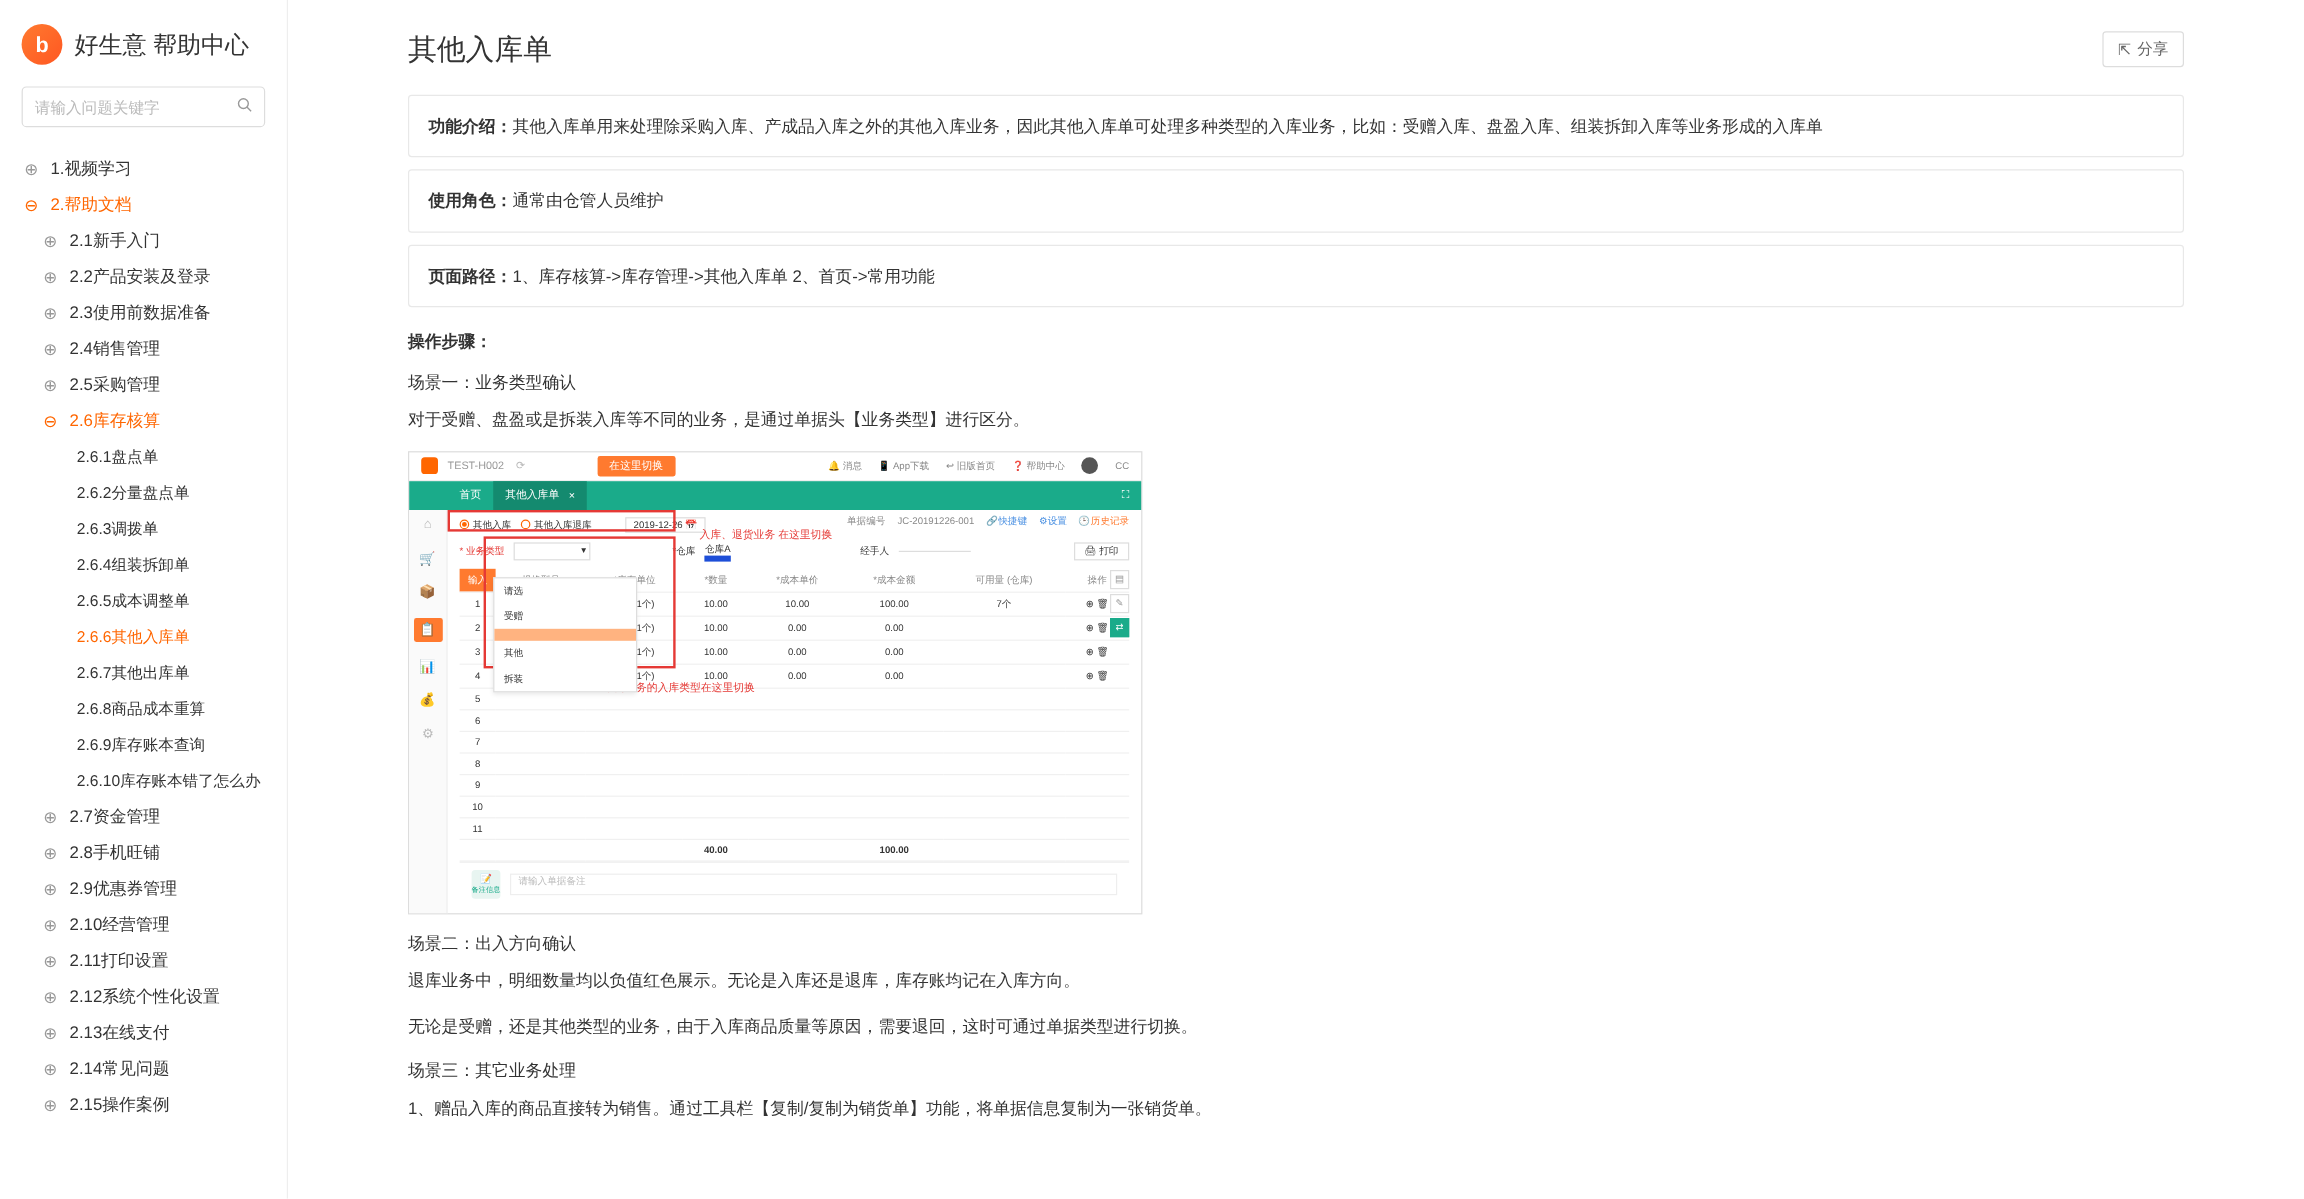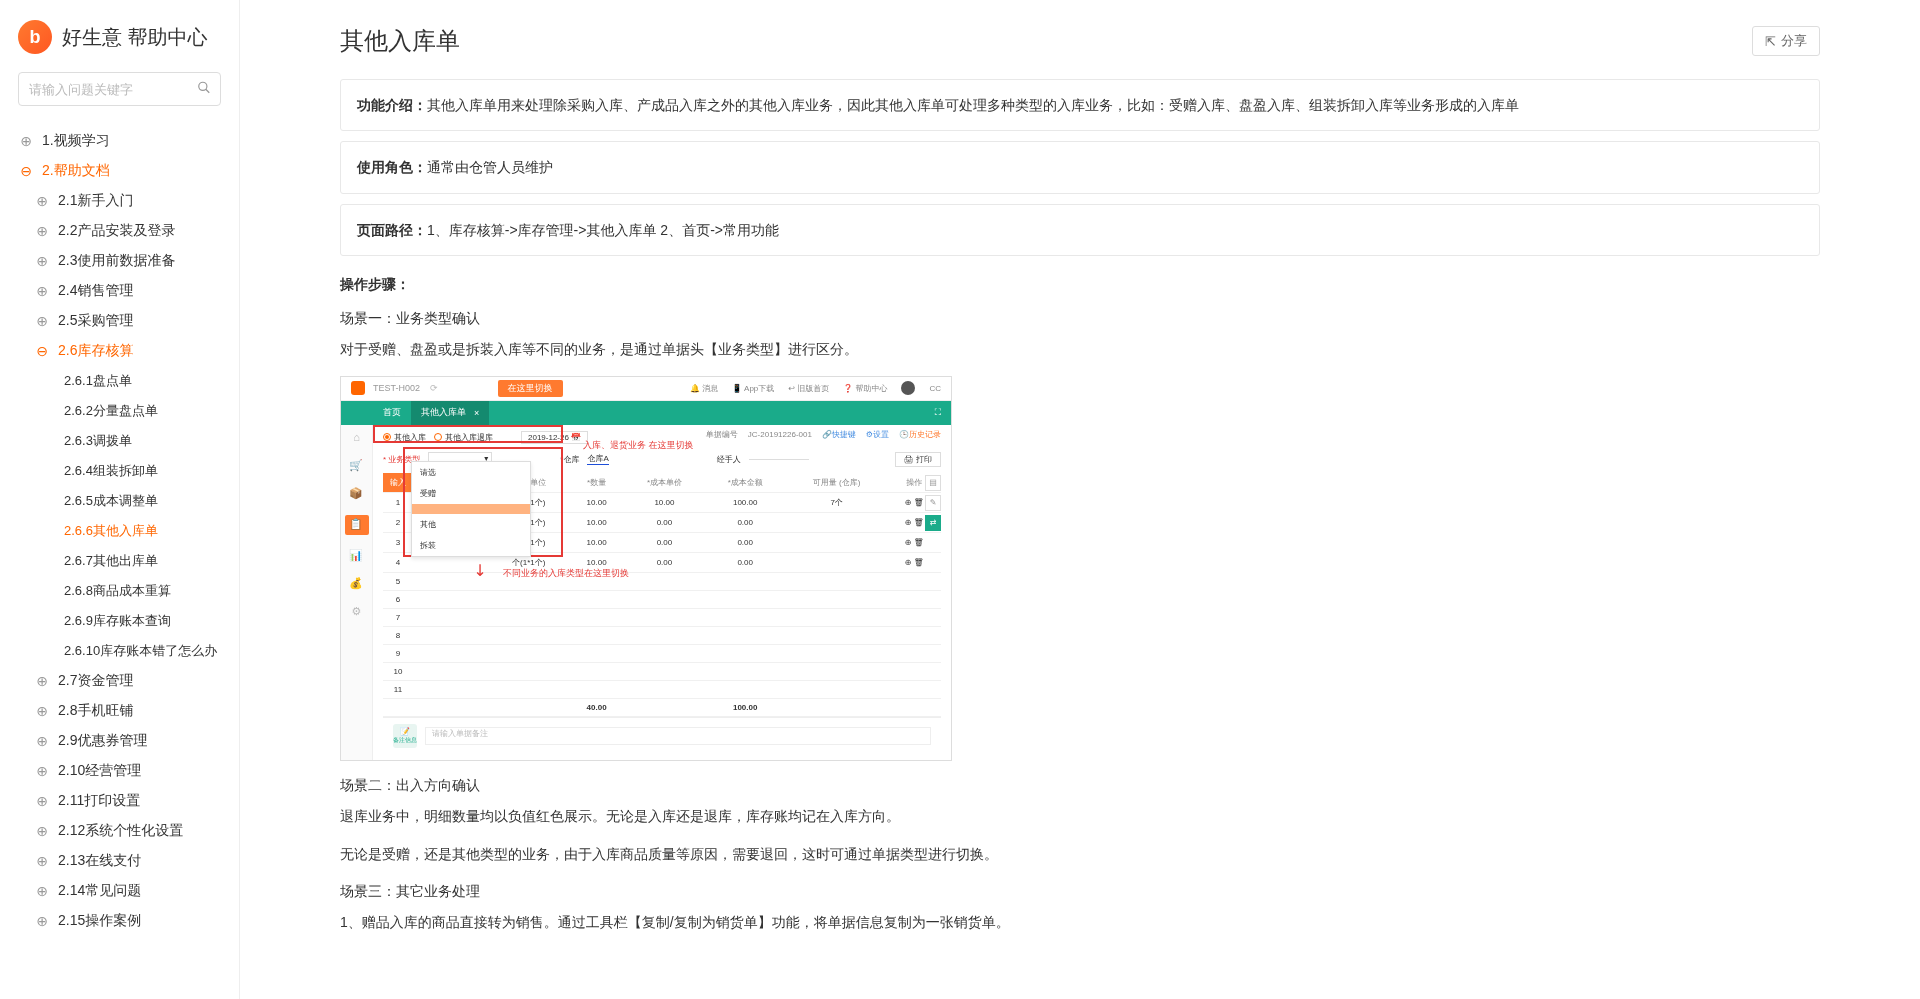--- a/index.html
+++ b/index.html
@@ -274,27 +274,27 @@
               <span class="ss-link">🔗<span>快捷键</span></span>
               <span class="ss-link">⚙<span>设置</span></span>
               <span class="ss-link" style="color:#ff7a2f">🕒<span>历史记录</span></span>
             </div>
 
             <div class="ss-redbox" style="top:22px;left:30px;width:160px;height:110px"></div>
             <div class="ss-row" style="margin-top:8px">
               <span style="color:#e53935">* <span>业务类型</span></span>
               <span style="border:1px solid #ddd;padding:1px 40px 1px 6px;position:relative">　　<span style="position:absolute;right:3px">▾</span></span>
               <span style="margin-left:60px">*仓库</span>
-              <span style="border-bottom:1px solid #1d4ed8;padding:0 20helpx">仓库A</span>
+              <span style="border-bottom:5px solid #1d4ed8;padding:0 20helpx">仓库A</span>
               <span style="margin-left:100px">经手人</span>
               <span style="border-bottom:1px solid #ddd;width:60px;display:inline-block"></span>
               <span style="margin-left:auto;border:1px solid #ddd;padding:1px 8px">🖨 <span>打印</span></span>
             </div>
 
-            <div class="ss-dropdown" style="top:36px;left:38px">
+            <div class="ss-dropdown" style="top:56px;left:38px">
               <div class="ss-dropdown-item">请选</div>
               <div class="ss-dropdown-item">受赠</div>
               <div class="ss-dropdown-item hl"> </div>
               <div class="ss-dropdown-item">其他</div>
               <div class="ss-dropdown-item">拆装</div>
             </div>
 
             <table class="ss-table">
               <thead>
                   <tr>

